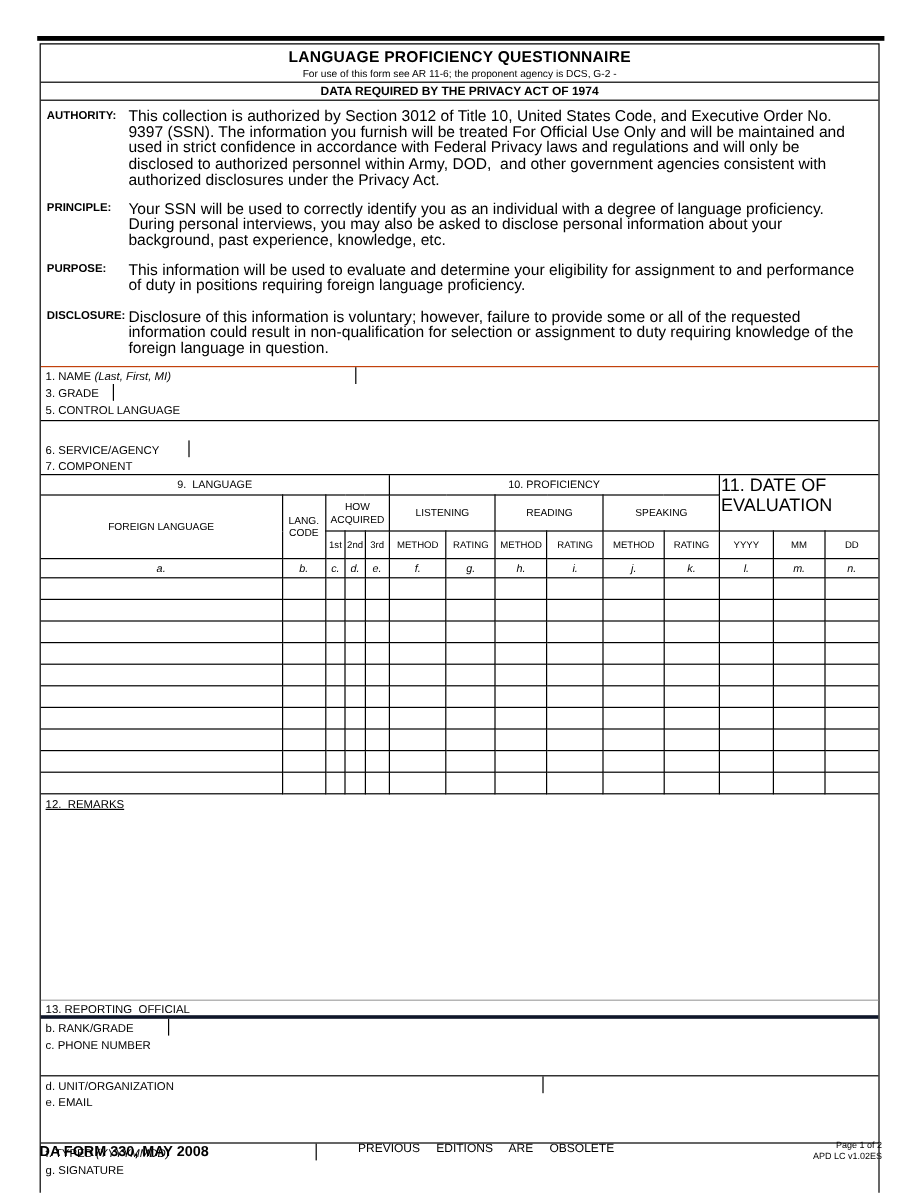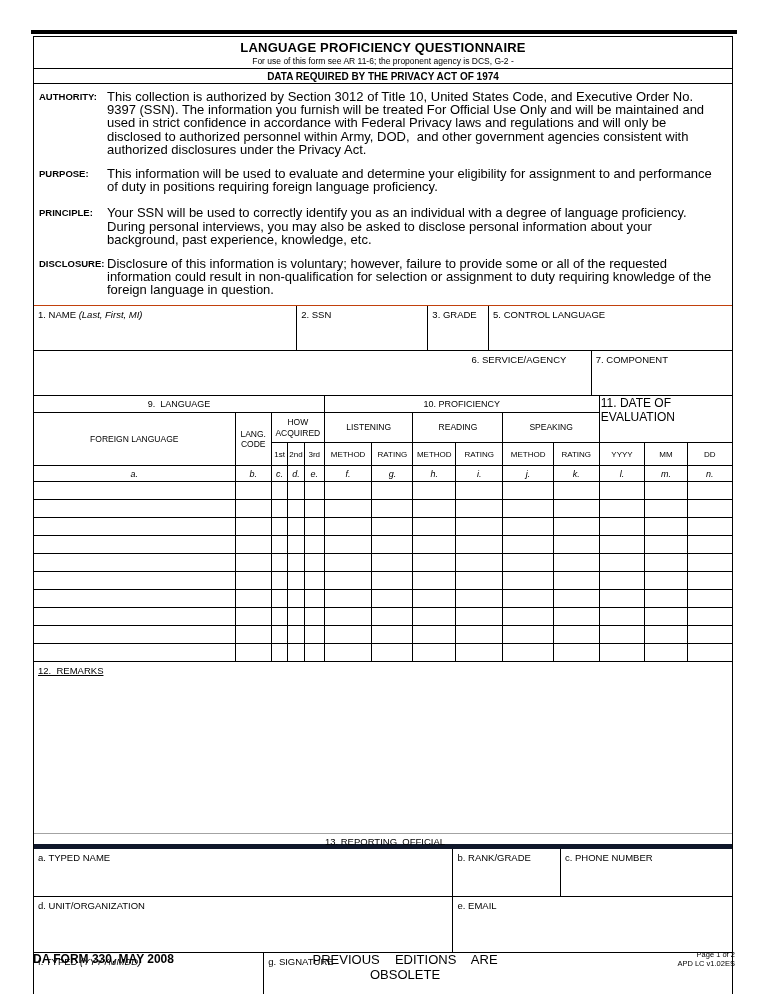--- a/index.html
+++ b/index.html
@@ -31,57 +31,57 @@
 
   
   .privacy-sec { border-bottom: 1px solid #c2410c; padding: 6px 8px 8px 5px; }
   .privacy-row { display: flex; margin-bottom: 11px; }
   .privacy-row:last-child { margin-bottom: 0; }
   .privacy-row.gap-lg { margin-bottom: 13px; }
   .privacy-label { flex: 0 0 68px; font-weight: bold; font-size: 9.5px; line-height: 13.2px; }
   .privacy-text { flex: 1; font-size: 13px; line-height: 13.2px; }
 
   
-  .fields-row { display: flex; border-bottom: 1px solid #000; }
+  .fields-row { display: flex; border-bottom: 1px solid #000; flex-direction: column; }
   .fcell { border-right: 1px solid #000; padding: 3px 0 0 4px; font-size: 9.5px; }
   .fcell:last-child { border-right: none; }
   .row1 { height: 45px; }
   .row2 { height: 45px; justify-content: flex-end; }
   .hint { font-style: italic; }
 
   
   table.lang { width: 100%; border-collapse: collapse; table-layout: fixed; }
   table.lang th, table.lang td { border: 1px solid #000; font-weight: normal; padding: 0 1px; overflow: hidden; }
   table.lang tr > *:first-child { border-left: none; }
   table.lang tr > *:last-child { border-right: none; }
   table.lang thead tr:first-child > * { border-top: none; }
   .h-a { height: 17px; }
   .h-b { height: 30px; }
   .h-c { height: 23px; }
   .h-letters { height: 16px; }
   table.lang tbody tr { height: 18px; }
   .sec-hdr { font-size: 9px; text-align: center; }
-  .date-hdr { font-size: 12px; text-align: left; vertical-align: top; padding: 2px 0 0 4px; white-space: pre-line; }
+  .date-hdr { font-size: 15px; text-align: left; vertical-align: top; padding: 2px 0 0 4px; white-space: pre-line; }
   .col-hdr { font-size: 8.5px; text-align: center; white-space: pre-line; line-height: 10.5px; }
   .mini-hdr { font-size: 8px; text-align: center; }
   .h-letters td { font-size: 9px; font-style: italic; text-align: center; }
 
   
   .remarks { height: 172px; border-bottom: 1px solid #a3a3a3; padding: 3px 0 0 4px; font-size: 9.5px; text-decoration: underline; }
 
   
-  .rep-hdr { height: 15px; border-bottom: 5px solid #0f172a; padding: 2px 0 0 4px; font-size: 9.5px; text-align: center; }
+  .rep-hdr { height: 15px; border-bottom: 3px solid #0f172a; padding: 2px 0 0 4px; font-size: 9.5px; }
   .row-abc { height: 48px; }
   .row-de  { height: 56px; }
   .row-fg  { height: 44px; border-bottom: none; }
 
   
   .footer { position: absolute; left: 33px; top: 948px; width: 702px; display: flex; align-items: flex-start; }
   .f-left { width: 34%; font-weight: bold; font-size: 12px; padding-top: 4px; }
-  .f-center { width: 38%; font-size: 13px; word-spacing: 4px; text-align: center; padding-top: 4px; }
+  .f-center { width: 38%; font-size: 10px; word-spacing: 4px; text-align: center; padding-top: 4px; }
   .f-right { width: 28%; text-align: right; font-size: 7.5px; line-height: 9px; padding-top: 2px; }
 </style>
 </head>
 <body>
 
 <div class="page">
 
   <div class="top-rule"></div>
 
   <div class="form-frame">
@@ -91,41 +91,38 @@
       <div class="subtitle">For use of this form see AR 11-6; the proponent agency is DCS, G-2 -</div>
     </div>
 
     <div class="privacy-hdr">DATA REQUIRED BY THE PRIVACY ACT OF 1974</div>
 
     <div class="privacy-sec">
       <div class="privacy-row">
         <div class="privacy-label">AUTHORITY:</div>
         <div class="privacy-text pre">This collection is authorized by Section 3012 of Title 10, United States Code, and Executive Order No. 9397 (SSN). The information you furnish will be treated For Official Use Only and will be maintained and used in strict confidence in accordance with Federal Privacy laws and regulations and will only be disclosed to authorized personnel within Army, DOD,  and other government agencies consistent with authorized disclosures under the Privacy Act.</div>
       </div>
+      <div class="privacy-row">
+        <div class="privacy-label">PRINCIPLE:</div>
+        <div class="privacy-text pre">Your SSN will be used to correctly identify you as an individual with a degree of language proficiency.  During personal interviews, you may also be asked to disclose personal information about your background, past experience, knowledge, etc.</div>
+      </div>
       <div class="privacy-row gap-lg">
         <div class="privacy-label">PURPOSE:</div>
         <div class="privacy-text pre">This information will be used to evaluate and determine your eligibility for assignment to and performance of duty in positions requiring foreign language proficiency.</div>
-      </div>
-      <div class="privacy-row">
-        <div class="privacy-label">PRINCIPLE:</div>
-        <div class="privacy-text pre">Your SSN will be used to correctly identify you as an individual with a degree of language proficiency.  During personal interviews, you may also be asked to disclose personal information about your background, past experience, knowledge, etc.</div>
       </div>
       <div class="privacy-row">
         <div class="privacy-label">DISCLOSURE:</div>
         <div class="privacy-text pre">Disclosure of this information is voluntary; however, failure to provide some or all of the requested information could result in non-qualification for selection or assignment to duty requiring knowledge of the foreign language in question.</div>
       </div>
     </div>
 
     <div class="fields-row row1">
       <div class="fcell" style="width:37.7%">
         <span class="pre">1. NAME</span>
         <span class="hint">(Last, First, MI)</span>
-      </div>
-      <div class="fcell" style="width:18.8%">
-        <span>2. SSN</span>
       </div>
       <div class="fcell" style="width:8.7%">
         <span>3. GRADE</span>
       </div>
       <div class="fcell" style="width:19.0%">
         <span>5. CONTROL LANGUAGE</span>
       </div>
     </div>
 
     <div class="fields-row row2">
@@ -366,23 +363,20 @@
         </tbody>
     </table>
 
     <div class="remarks">
       <span class="pre">12.  REMARKS</span>
     </div>
 
     <div class="rep-hdr pre">13. REPORTING  OFFICIAL</div>
 
     <div class="fields-row row-abc">
-      <div class="fcell" style="width:60.1%">
-        <span>a. TYPED NAME</span>
-      </div>
       <div class="fcell" style="width:15.4%">
         <span>b. RANK/GRADE</span>
       </div>
       <div class="fcell" style="width:24.5%">
         <span>c. PHONE NUMBER</span>
       </div>
     </div>
 
     <div class="fields-row row-de">
       <div class="fcell" style="width:60.1%">

